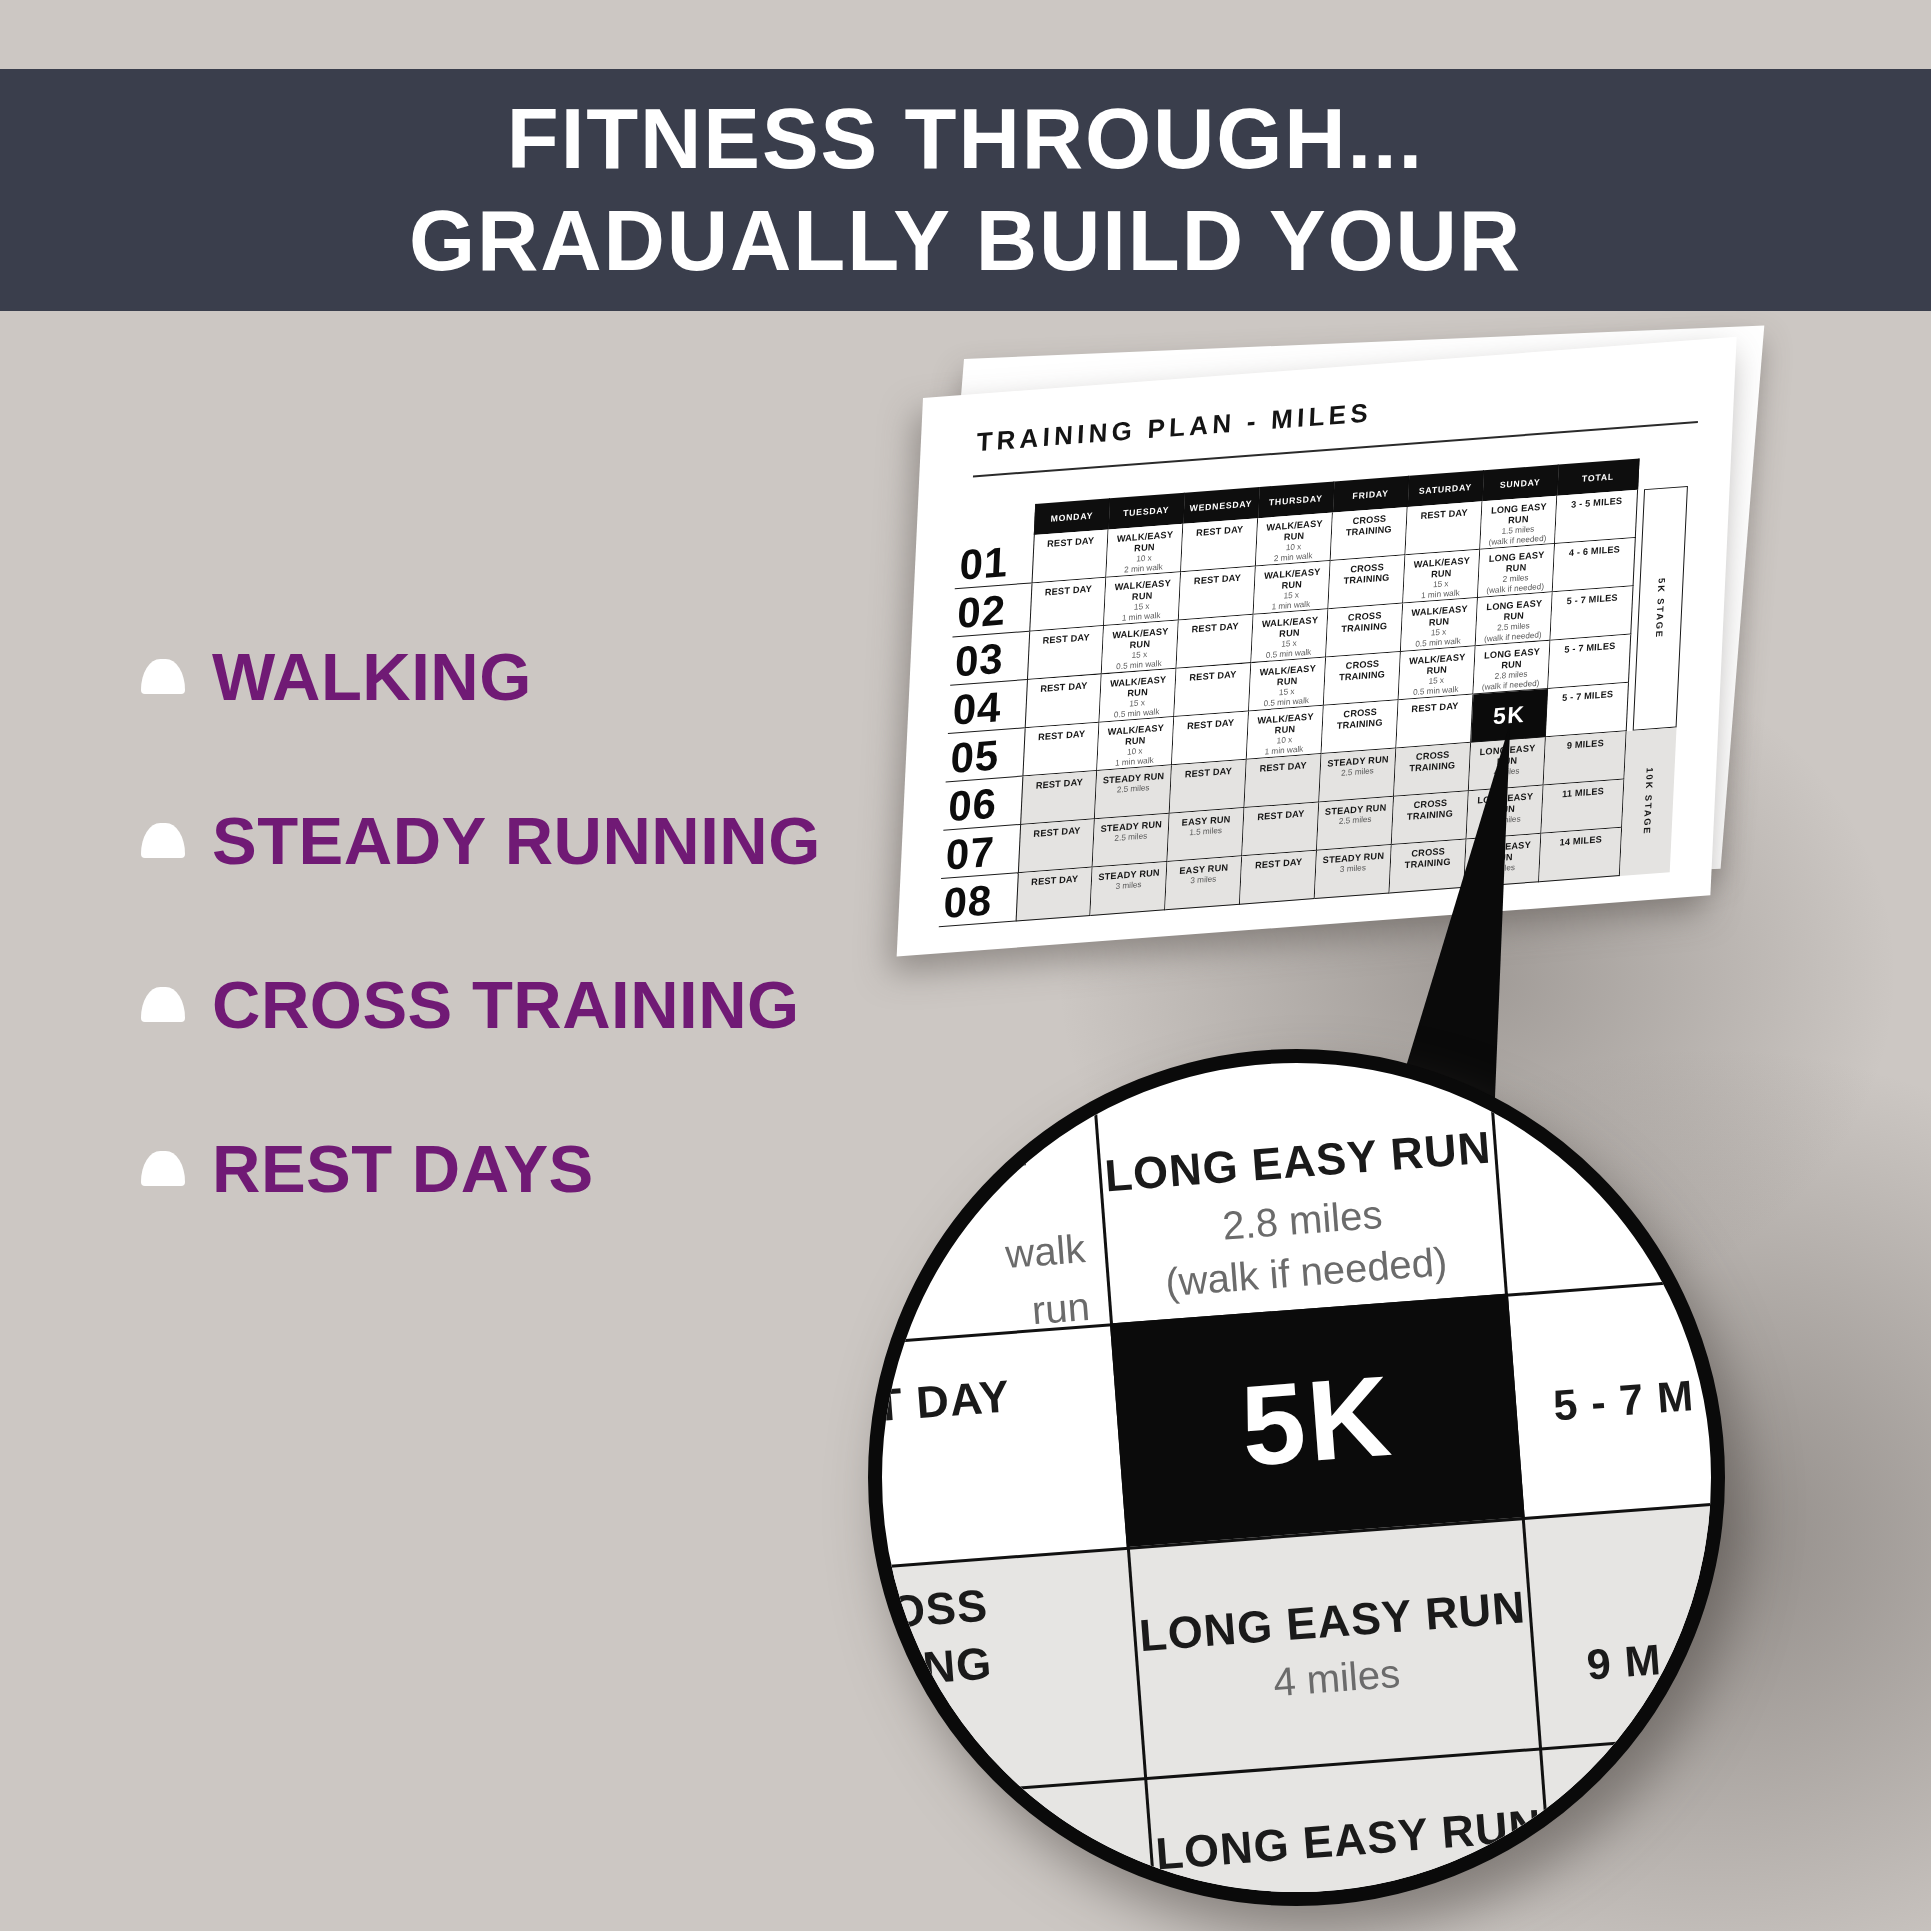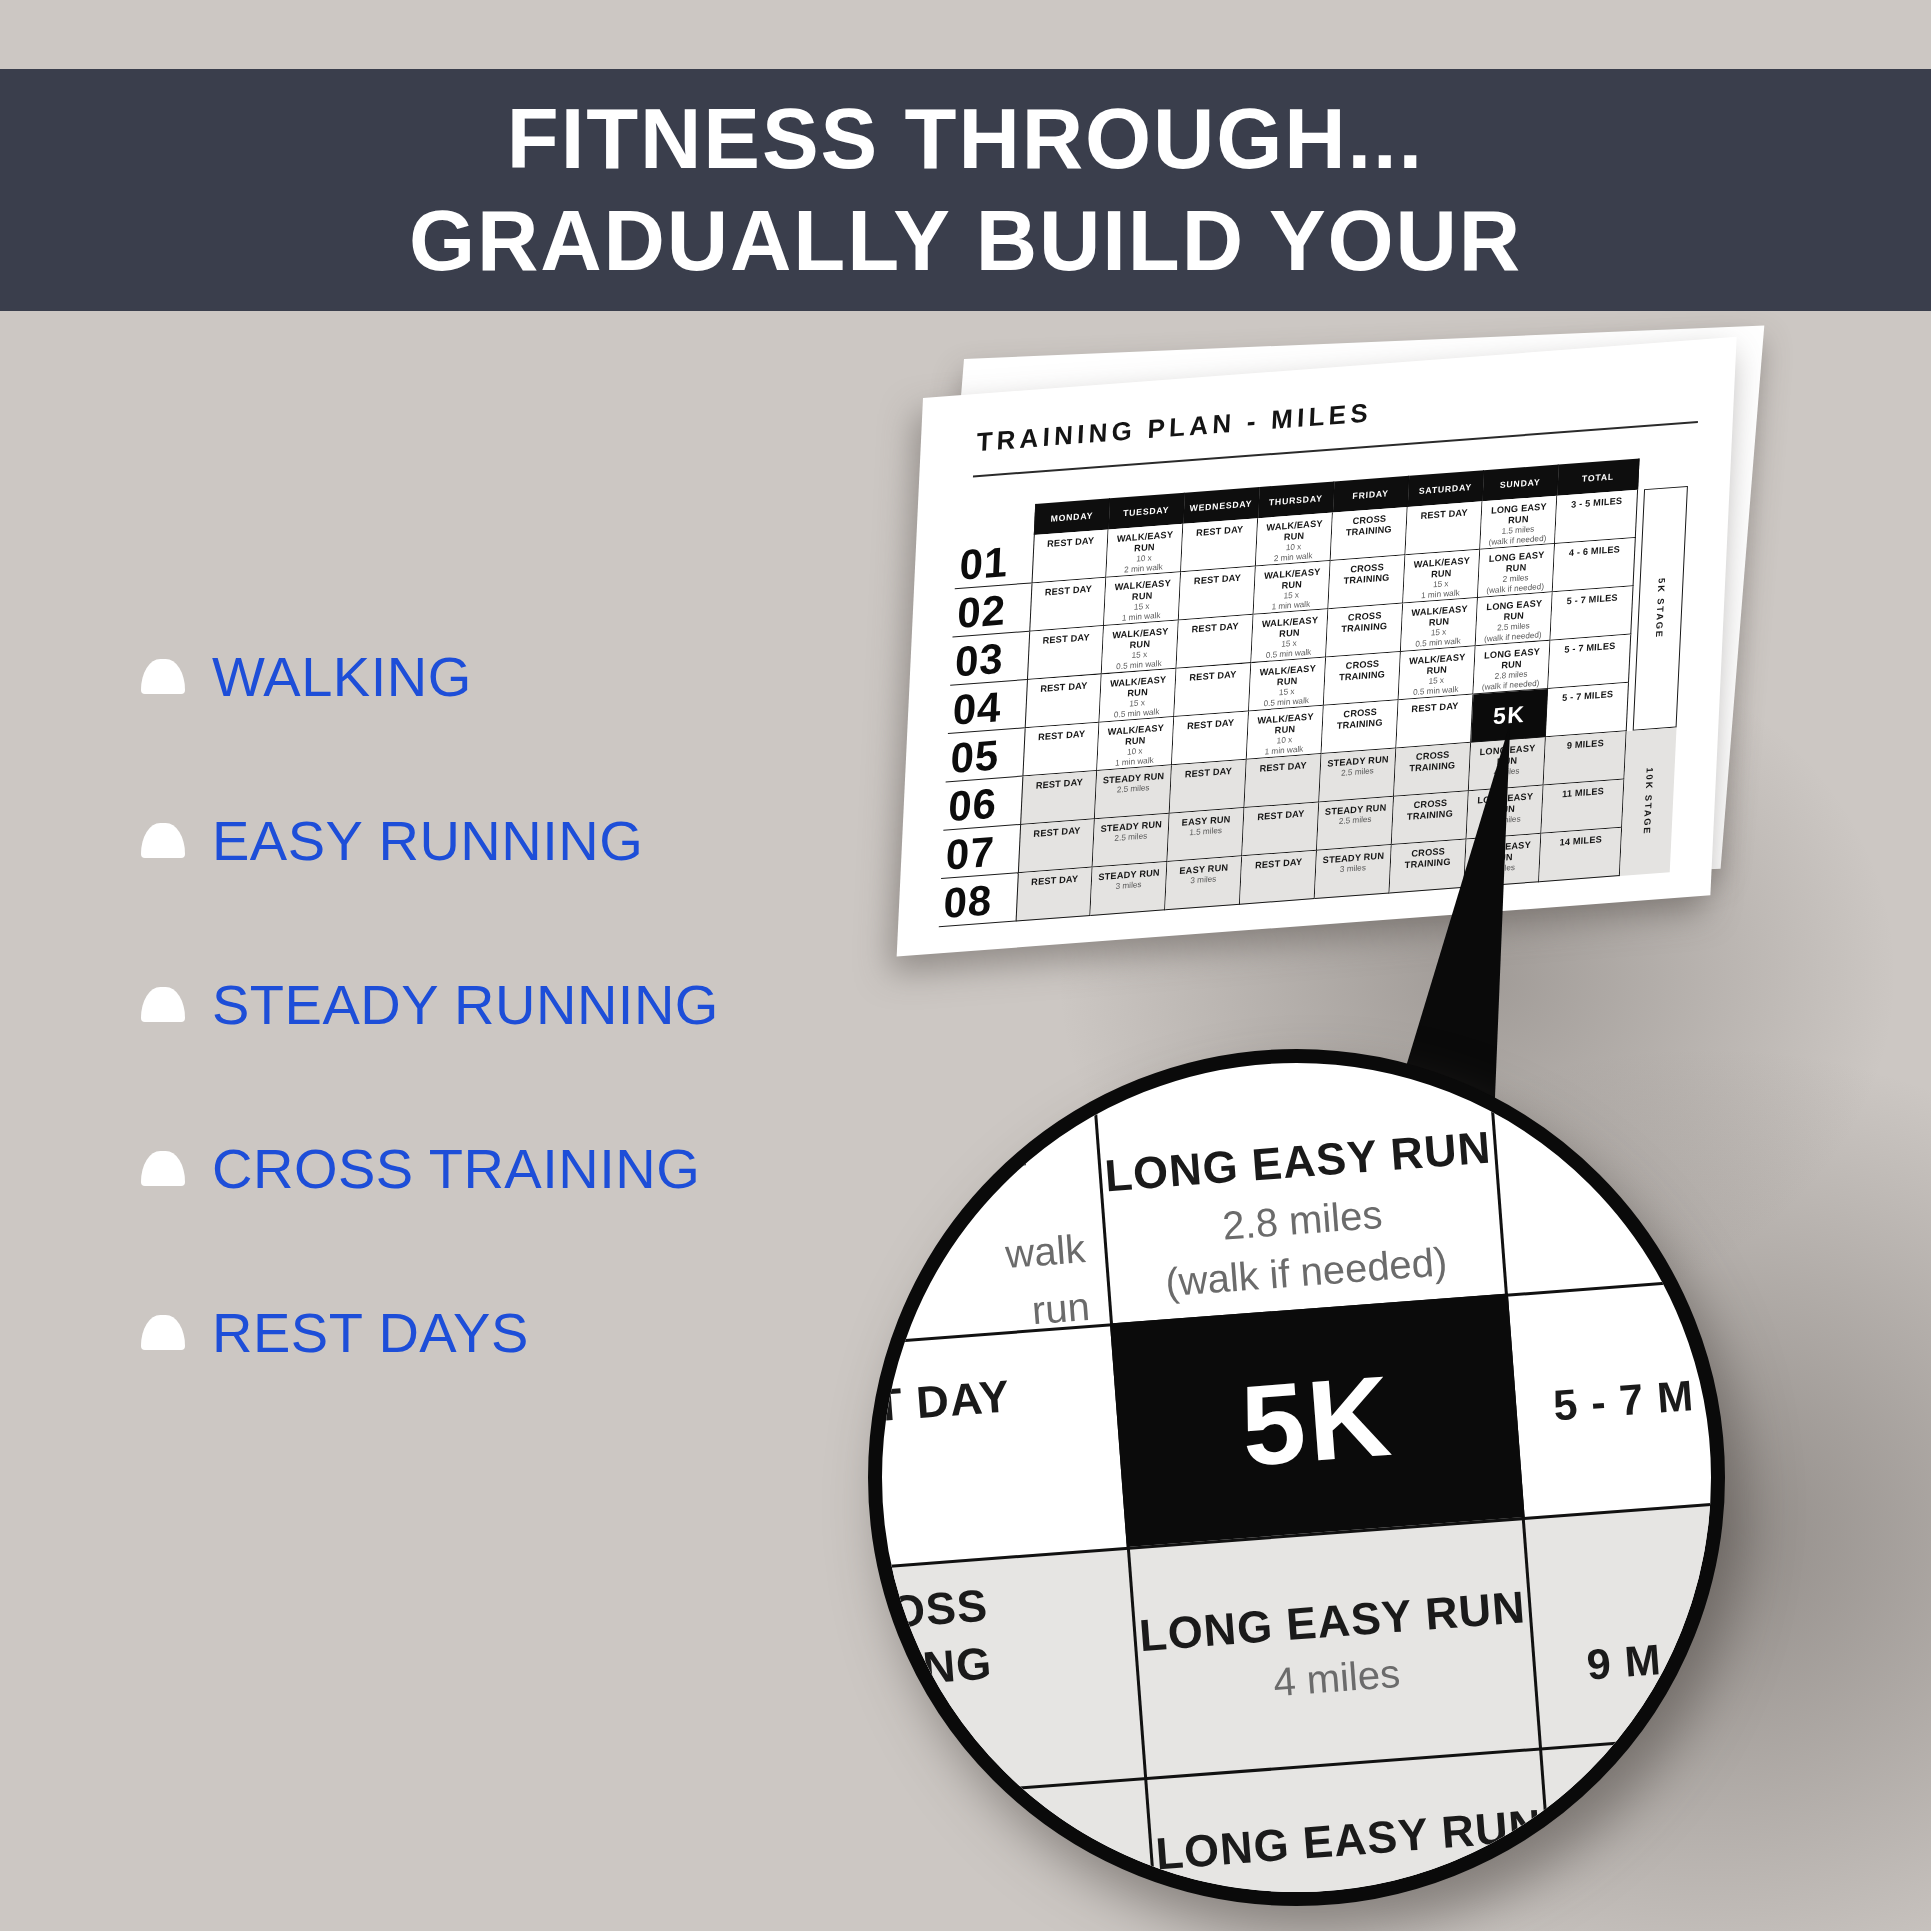--- a/index.html
+++ b/index.html
@@ -15,21 +15,21 @@
   
   .banner{position:absolute;left:0;top:69px;width:1931px;height:242px;background:#3a3e4c;z-index:6;
     display:flex;flex-direction:column;align-items:center;justify-content:center;}
   .banner .line{color:#ffffff;font-weight:bold;font-size:85px;line-height:102px;letter-spacing:1.9px;}
 
   
   .features{position:absolute;left:141px;top:641px;margin:0;padding:0;list-style:none;z-index:6;}
   .features li{display:flex;align-items:center;gap:27px;height:70px;margin-bottom:94px;}
   .bullet{width:44px;height:35px;background:#ffffff;flex:0 0 44px;
     border-radius:50% 50% 10% 10% / 100% 100% 14% 14%;}
-  .features .label{font-size:56px;font-weight:normal;color:#1d4ed8;letter-spacing:0.5px;white-space:nowrap;}
+  .features .label{font-size:67px;font-weight:bold;color:#701a75;letter-spacing:0.5px;white-space:nowrap;}
 
   
   .paper{position:absolute;background:#ffffff;transform-origin:0 0;}
   .paper-back{left:964px;top:359px;width:801px;height:541px;z-index:2;
     transform:rotate(-2.4deg) skewX(-7deg);box-shadow:0 13.5px 29px rgba(90,84,80,.45);}
   .paper-back .edge-line{position:absolute;right:66px;top:13.5px;width:1.9px;height:290px;background:#2a2a2a;}
   .paper-front{left:923px;top:398px;width:816px;height:555px;z-index:3;
     transform:rotate(-4.3deg) skewX(-7deg);box-shadow:-5.8px 15.4px 33px rgba(90,84,80,.5);}
   .doc-title{position:absolute;left:56px;top:33px;font-size:26px;font-weight:bold;color:#141414;letter-spacing:4.3px;white-space:nowrap;}
   .doc-rule{position:absolute;left:54px;right:35px;top:81px;height:1.9px;background:#2a2a2a;}
@@ -85,24 +85,20 @@
     <div class="line">GRADUALLY BUILD YOUR</div>
   </header>
 
   <ul class="features">
       <li>
         <span class="bullet"></span>
         <span class="label">WALKING</span>
       </li>
       <li>
         <span class="bullet"></span>
-        <span class="label">EASY RUNNING</span>
-      </li>
-      <li>
-        <span class="bullet"></span>
         <span class="label">STEADY RUNNING</span>
       </li>
       <li>
         <span class="bullet"></span>
         <span class="label">CROSS TRAINING</span>
       </li>
       <li>
         <span class="bullet"></span>
         <span class="label">REST DAYS</span>
       </li>

